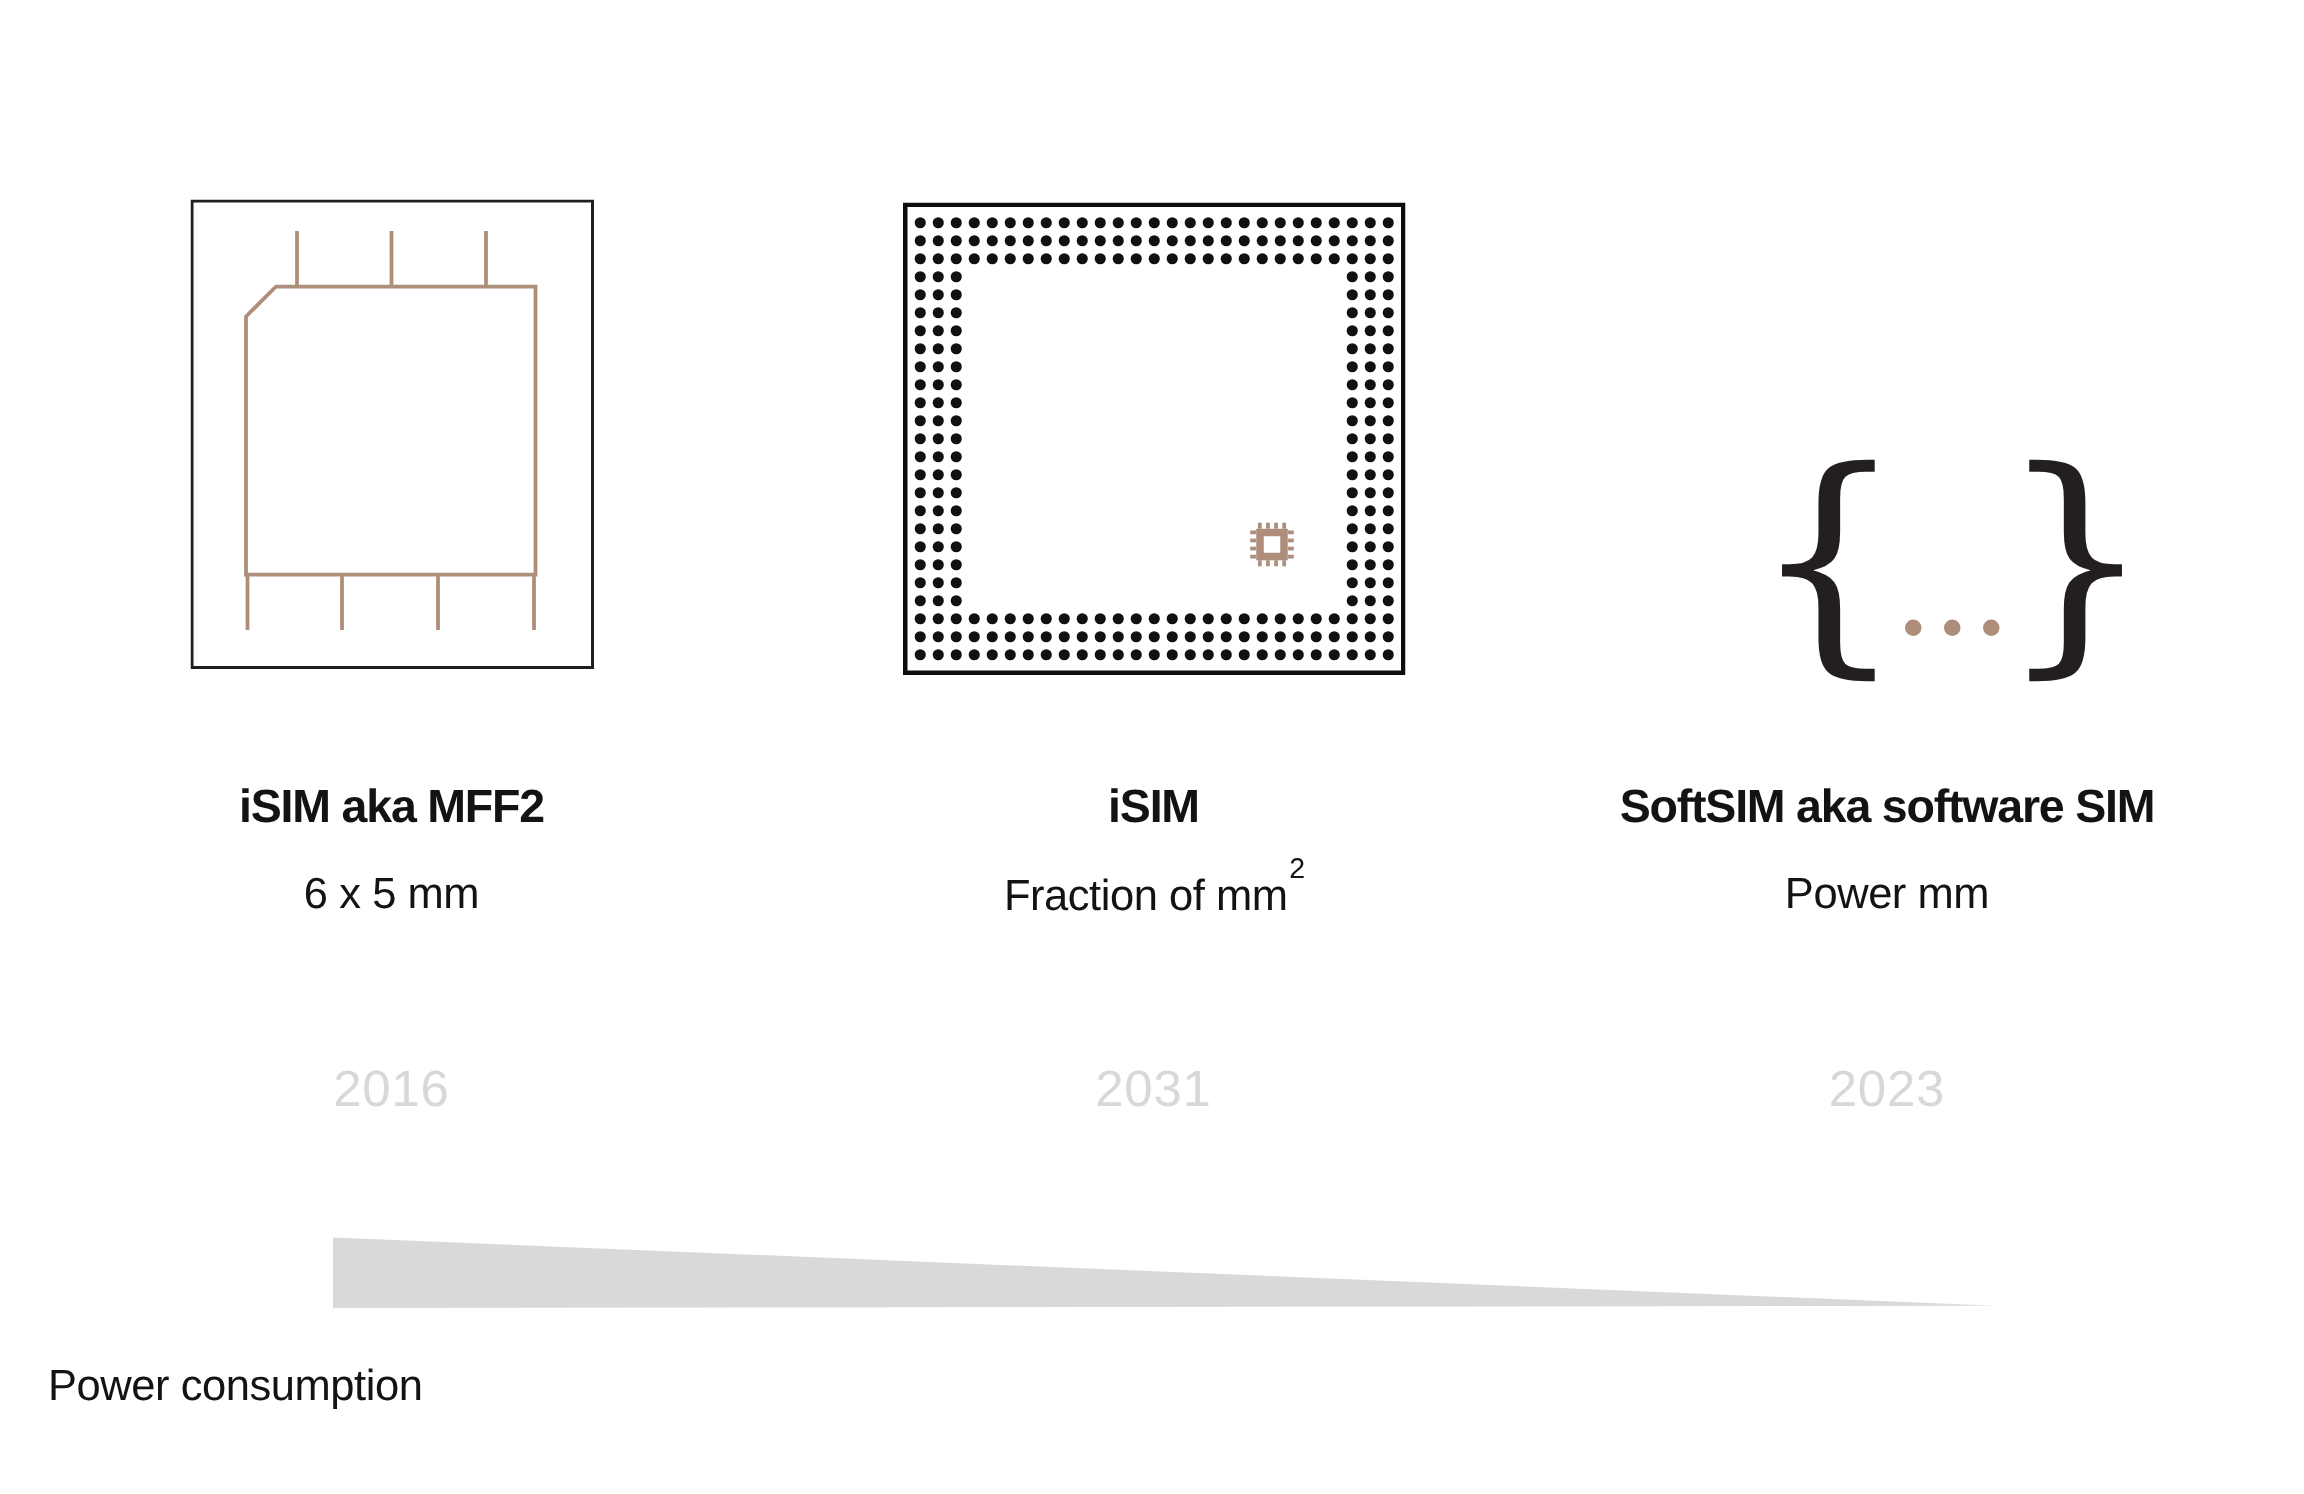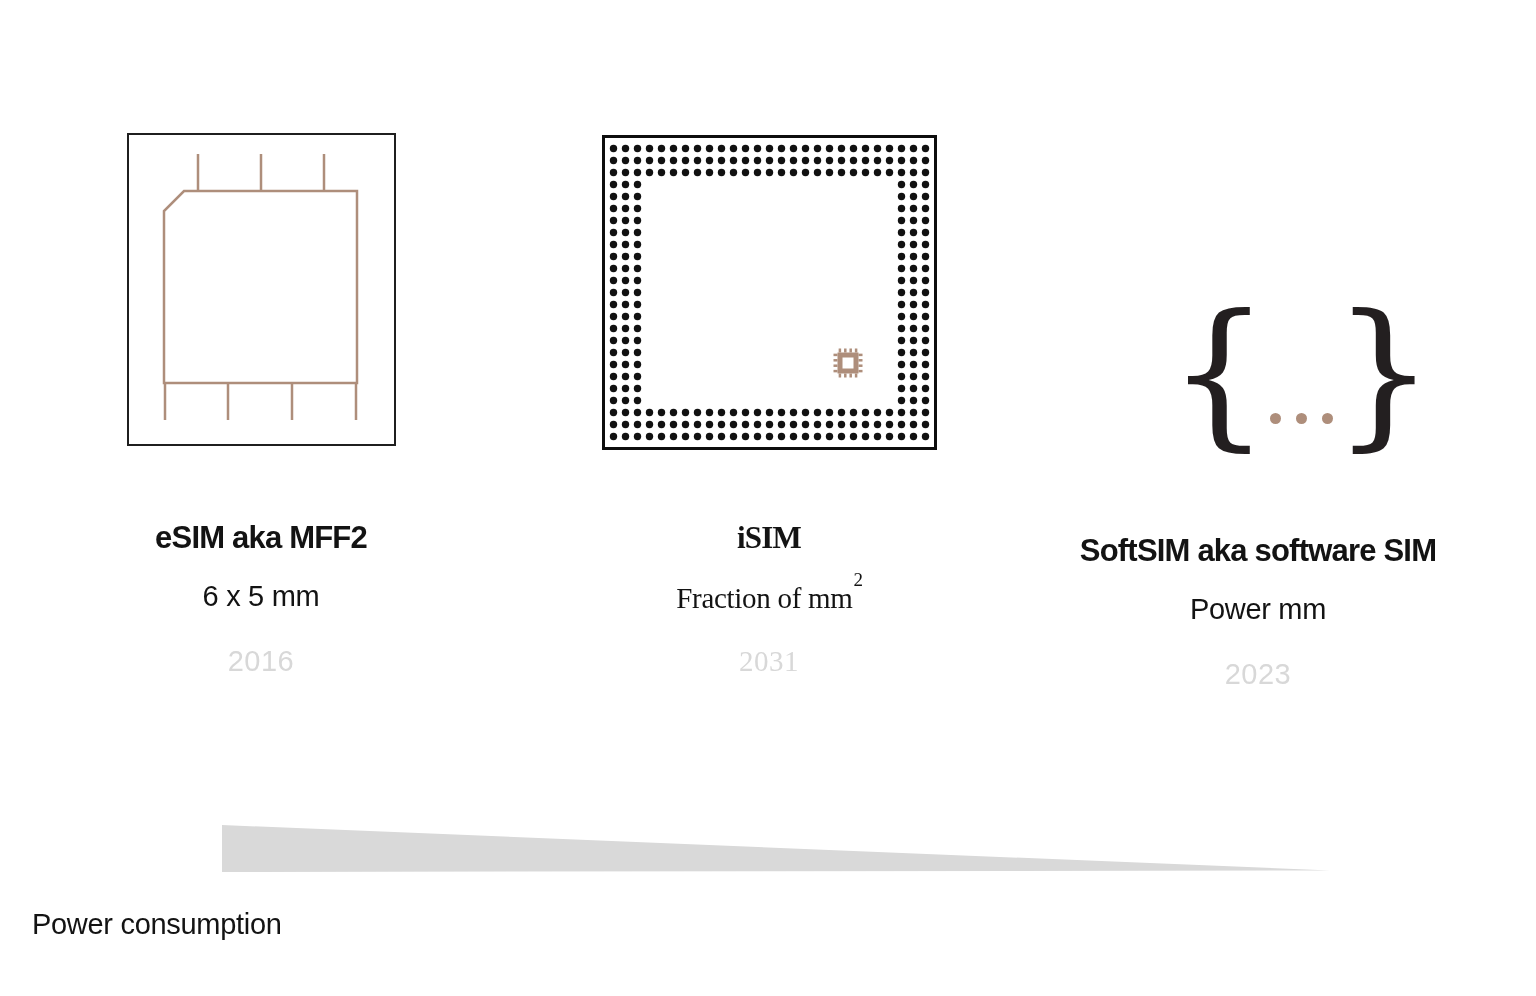--- a/index.html
+++ b/index.html
@@ -22,24 +22,24 @@
   svg .chipnub{fill:var(--tan);}
 
   .softsim-wrap{left:1168px;top:296px;width:180px;height:166px;display:flex;justify-content:space-between;align-items:center;}
   .brace{font-family:"DejaVu Serif","Liberation Serif",serif;font-size:160px;line-height:1;color:#231f20;display:block;transform:translateY(-6px);}
   .soft-dots{display:flex;gap:15px;margin-top:78px;}
   .soft-dots i{display:block;width:11px;height:11px;border-radius:50%;background:var(--tan);}
 
   .trow{position:absolute;text-align:center;white-space:nowrap;}
   .title-row{top:520px;font-size:31px;font-weight:700;letter-spacing:-0.8px;}
   .size-row{top:580px;font-size:29px;letter-spacing:-0.3px;}
-  .year-row{top:645px;font-size:29px;color:var(--year);letter-spacing:0.5px;text-align:center;}
+  .year-row{top:707px;font-size:34px;color:var(--year);letter-spacing:0.5px;text-align:center;}
   .c1{left:11px;width:500px;}
-  .c2{left:519px;width:500px;font-family:Liberation Serif, serif;}
-  .c3{left:1008px;width:500px;margin-top:13px;}
+  .c2{left:519px;width:500px;}
+  .c3{left:1008px;width:500px;}
   .size-row sup{font-size:19px;position:relative;top:-11px;left:1px;}
 
   .wedge-svg{position:absolute;left:222px;top:824px;}
   .wedge-svg polygon{fill:var(--wedge);}
   .power-label{position:absolute;top:908px;left:32px;width:1504px;text-align:left;font-size:29px;letter-spacing:-0.3px;}
 </style>
 </head>
 <body>
 
 <div>
@@ -367,21 +367,21 @@
   <div class="illus softsim-wrap">
     <span class="brace">{</span>
     <span class="soft-dots">
         <i></i>
         <i></i>
         <i></i>
       </span>
     <span class="brace">}</span>
   </div>
 
-  <div class="trow title-row c1">eSIM aka MFF2</div>
+  <div class="trow title-row c1">iSIM aka MFF2</div>
   <div class="trow title-row c2">iSIM</div>
   <div class="trow title-row c3">SoftSIM aka software SIM</div>
 
   <div class="trow size-row c1">6 x 5 mm</div>
   <div class="trow size-row c2"><span>Fraction of mm</span><sup>2</sup></div>
   <div class="trow size-row c3">Power mm</div>
 
   <div class="trow year-row c1">2016</div>
   <div class="trow year-row c2">2031</div>
   <div class="trow year-row c3">2023</div>

